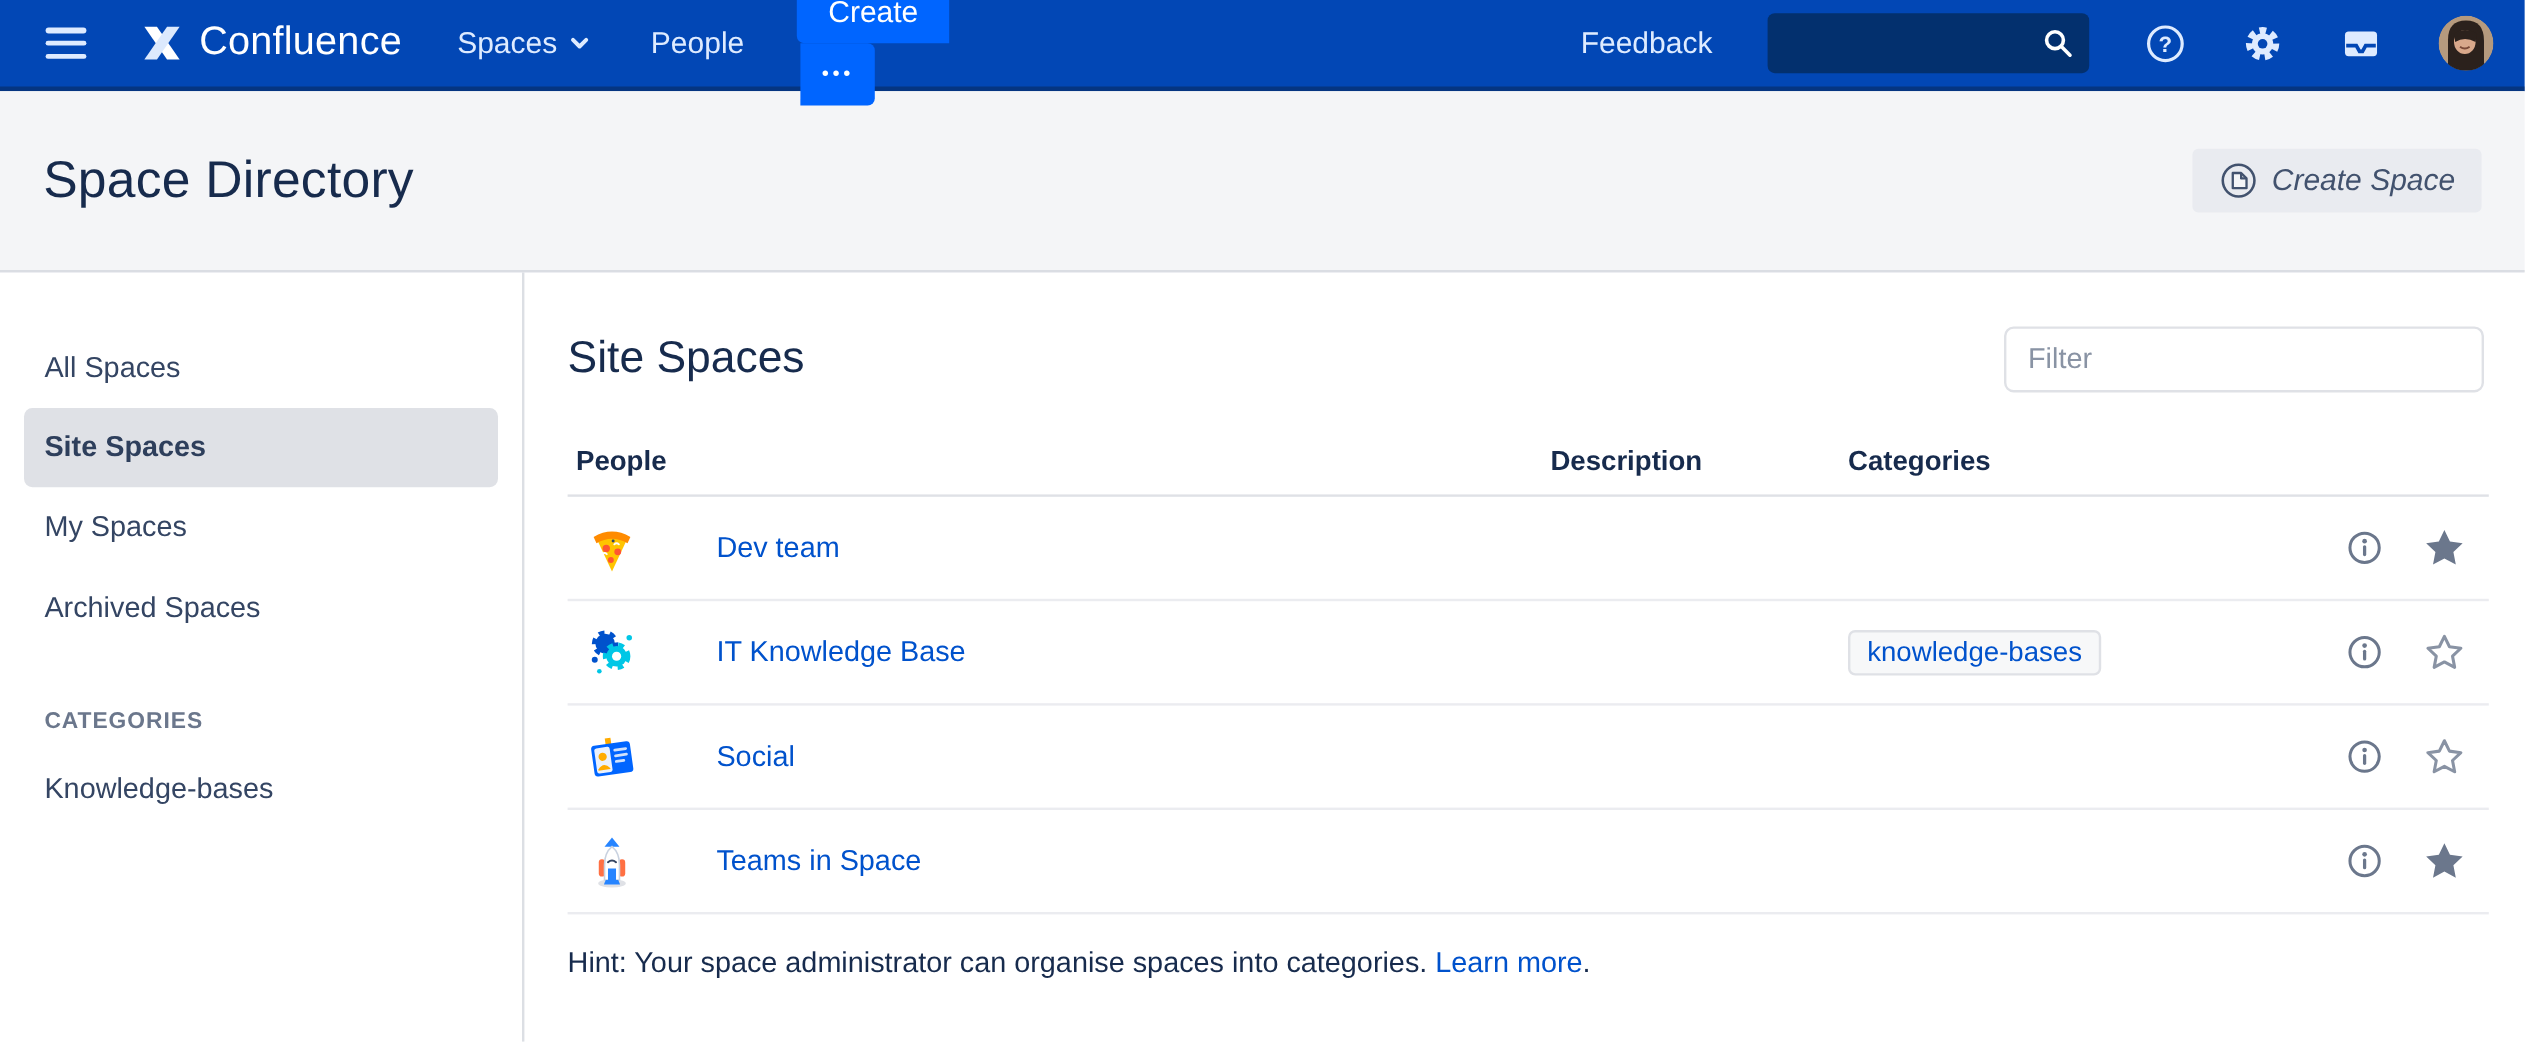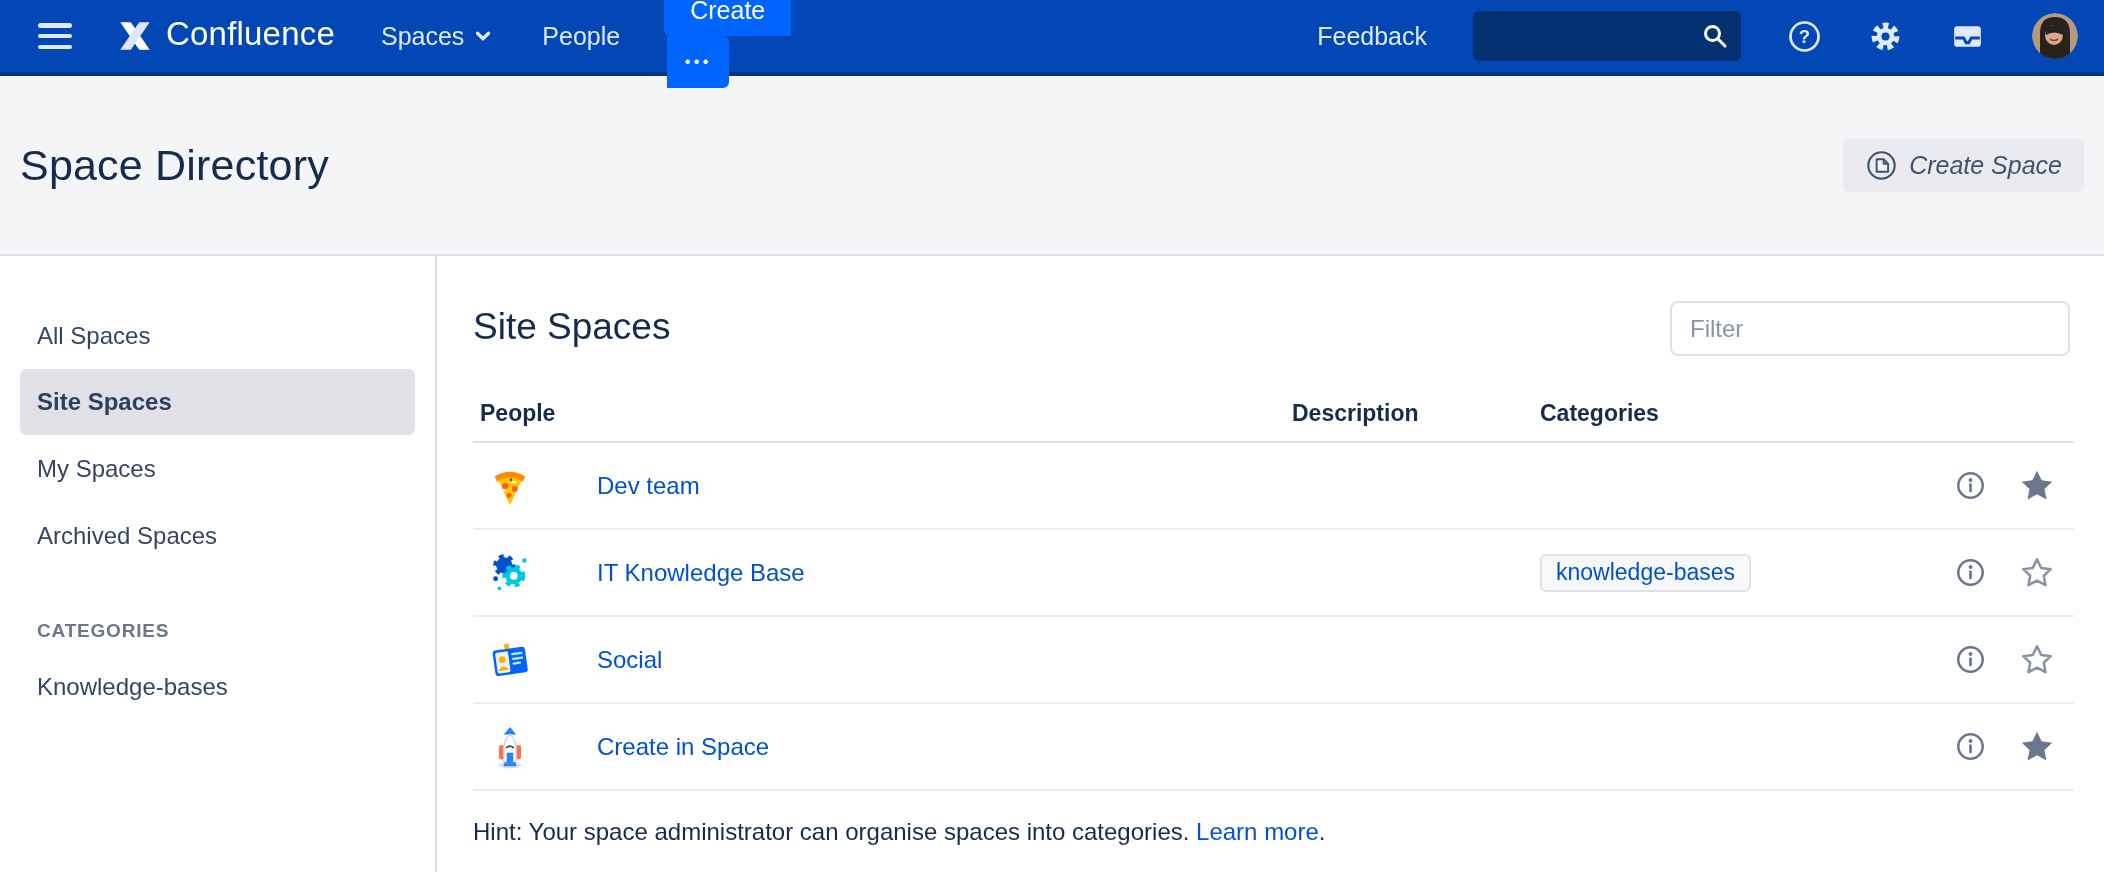--- a/index.html
+++ b/index.html
@@ -47,22 +47,22 @@
   }
   .searchbox input {
     flex:1; background:transparent; border:none; outline:none;
     color:#FFFFFF; font-size:23px; font-family:"Liberation Sans", sans-serif; min-width:0;
   }
   .nav-icon { display:flex; align-items:center; cursor:pointer; }
   .avatar { width:46px; height:46px; border-radius:50%; overflow:hidden; cursor:pointer; flex:none; }
 
   
   .page-header {
-    height:180px; background:#F4F5F7; border-bottom:2px solid #DADDE3;
-    display:flex; align-items:center; padding:0 20px;
+    height:151px; background:#F4F5F7; border-bottom:2px solid #DADDE3;
+    display:flex; align-items:center; padding:0 36px;
   }
   .page-title { font-size:43px; font-weight:500; color:#172B4D; letter-spacing:0.2px; }
   .create-space-btn {
     margin-left:auto; height:53px; padding:0 22px;
     background:#E9EBF0; border:none; border-radius:5px;
     display:flex; align-items:center; gap:11px;
     font-size:25px; color:#42526E; cursor:pointer;
     font-family:"Liberation Sans", sans-serif;
     font-style:italic;
   }
@@ -347,21 +347,21 @@
             <ellipse cx="24" cy="43" rx="12" ry="3.5" fill="#DFE1E6"></ellipse>
             <path d="M24 3 l6.5 8 h-13 z" fill="#2684FF"></path>
             <rect x="12.5" y="22" width="5.5" height="15" rx="2.7" fill="#FF7043"></rect>
             <rect x="30" y="22" width="5.5" height="15" rx="2.7" fill="#FF7043"></rect>
             <path d="M24 11 c5 4 6.5 10 6.5 16 v13 h-13 v-13 c0 -6 1.5 -12 6.5 -16 z" fill="#FFFFFF" stroke="#C9D2E0" stroke-width="1.4"></path>
             <path d="M20.5 24.5 q3.5 -3 7 0" stroke="#344563" stroke-width="1.8" fill="none" stroke-linecap="round"></path>
             <path d="M18.5 40 h11 l1.5 4 h-14 z" fill="#2684FF"></path>
             <rect x="20.5" y="30" width="7" height="10" fill="#2684FF"></rect>
           </svg>
         </div>
-        <div><a class="space-link">Create in Space</a></div>
+        <div><a class="space-link">Teams in Space</a></div>
         <div></div>
         <div>
           
         </div>
         <div class="cell-info">
           <svg width="31" height="31" viewBox="0 0 32 32">
             <circle cx="16" cy="16" r="12.6" fill="none" stroke="#6B778C" stroke-width="2.6"></circle>
             <circle cx="16" cy="10.3" r="2" fill="#6B778C"></circle>
             <rect x="14.6" y="13.8" width="2.8" height="9.4" rx="1.4" fill="#6B778C"></rect>
           </svg>

